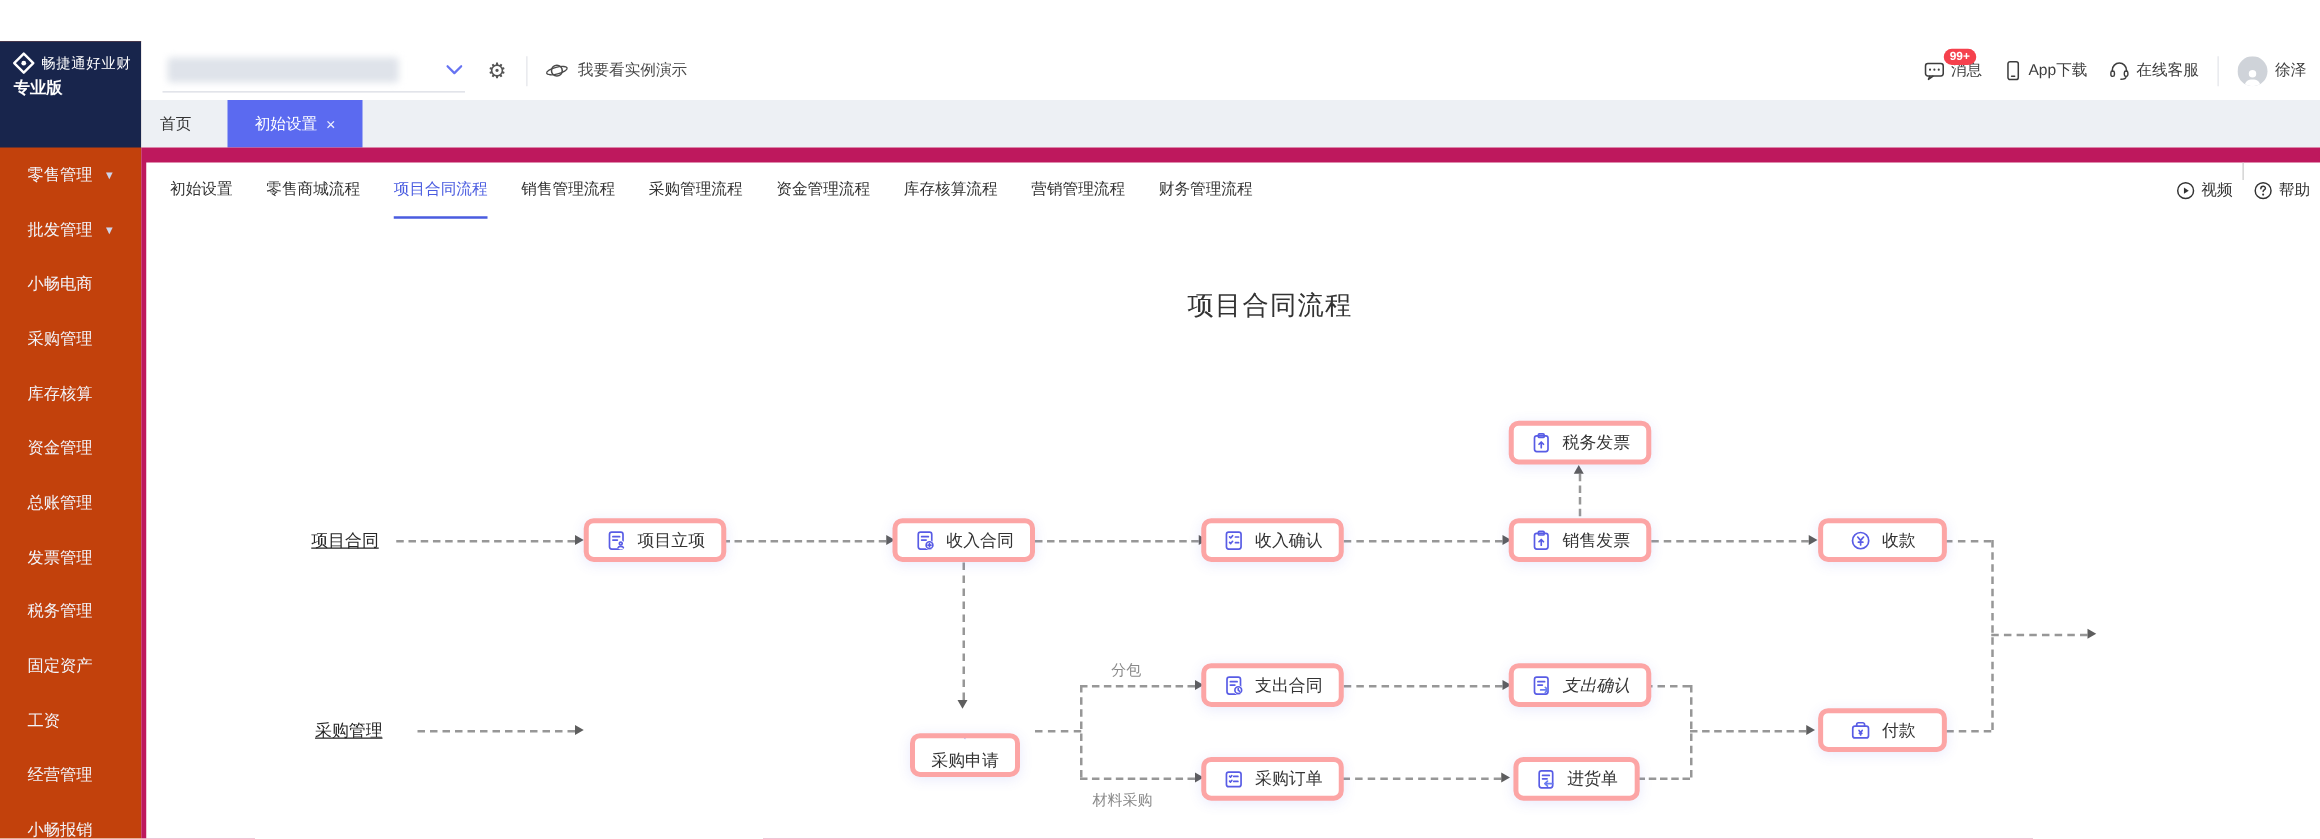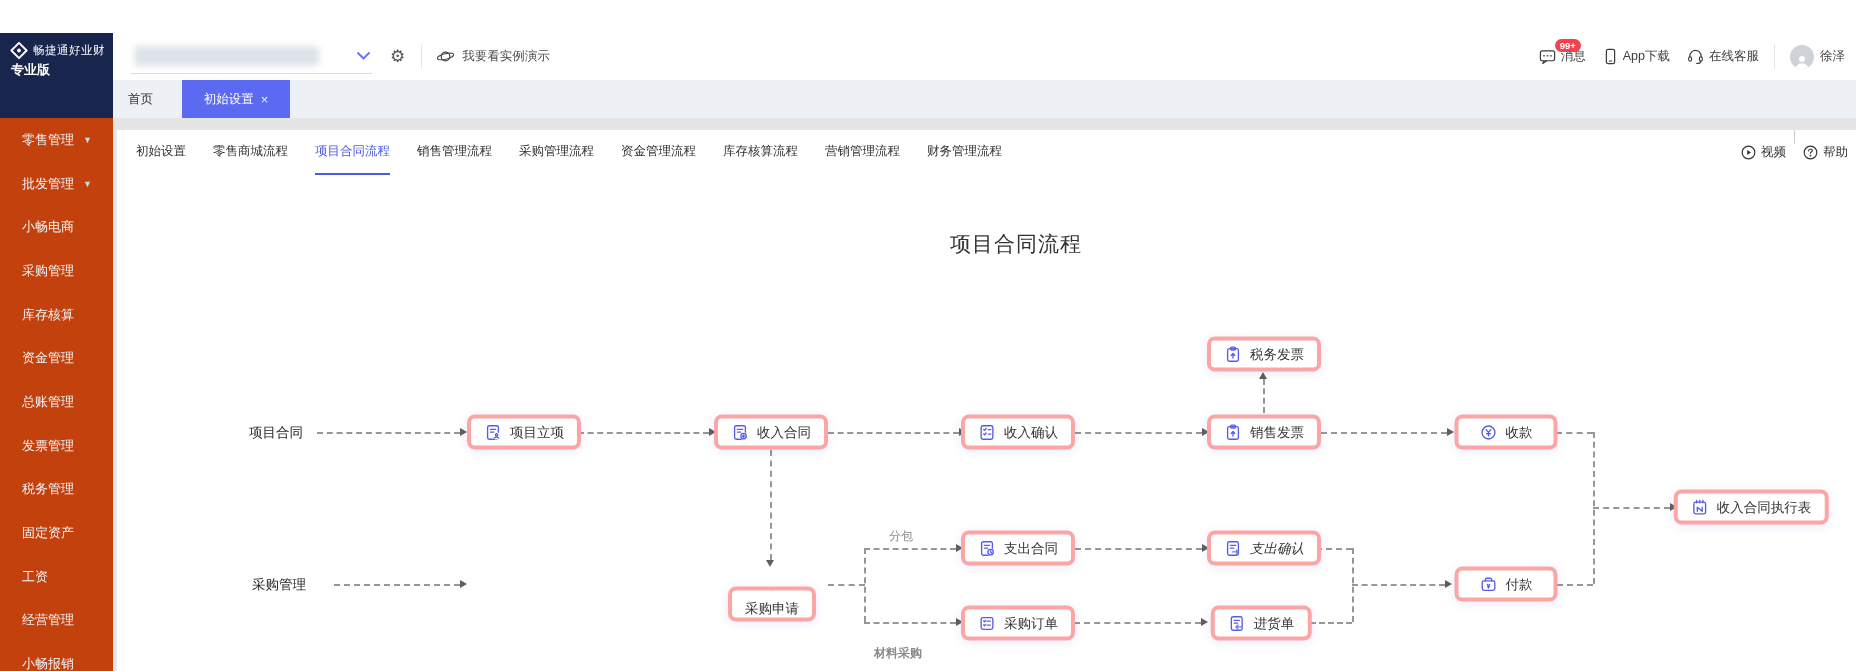--- a/index.html
+++ b/index.html
@@ -30,35 +30,35 @@
   .avatar{width:24px;height:24px;border-radius:50%;background:#cfd3d9;display:flex;align-items:flex-end;justify-content:center;overflow:hidden;}
   .user{display:flex;align-items:center;gap:6px;font-size:12.5px;color:#3d3d3d;width:64px;overflow:hidden;}
 
   
   .tabstrip{position:absolute;left:113px;top:80px;right:0;height:38px;background:#edf0f4;display:flex;align-items:stretch;}
   .tab-home{align-self:center;margin-left:15px;font-size:12.5px;color:#333;cursor:pointer;}
   .tab-active{margin-left:29px;width:108px;background:#5b6af0;color:#fff;font-size:12.5px;display:flex;align-items:center;justify-content:center;gap:7px;cursor:pointer;}
   .tab-x{font-size:13px;opacity:.9;cursor:pointer;}
 
   
-  .content{position:absolute;left:113px;top:118px;right:0;bottom:0;background:#e5e5e5;}
+  .content{position:absolute;left:113px;top:118px;right:0;bottom:0;background:#be185d;}
   .card{position:absolute;left:4px;top:12px;right:0;bottom:0;background:#fff;}
 
   .flow-tabs{position:relative;height:45px;padding-left:19px;white-space:nowrap;}
   .ftab{display:inline-block;line-height:43px;margin-right:27px;font-size:12.5px;color:#333;cursor:pointer;border-bottom:2px solid transparent;}
   .ftab.active{color:#4a5ce0;border-bottom-color:#4a5ce0;}
   .ft-right{position:absolute;right:8px;top:0;height:45px;display:flex;gap:8px;font-size:12.5px;color:#333;}
   .ft-right .vdiv{width:1px;height:14px;background:#ccc;}
   .ft-item{display:flex;align-items:center;gap:5px;cursor:pointer;}
 
   .flow-title{position:absolute;left:899px;top:100px;transform:translateX(-50%);font-size:21px;font-weight:500;color:#333;letter-spacing:1px;white-space:nowrap;}
 
   
   .diagram{position:absolute;inset:0;}
-  .lane{position:absolute;font-size:13.5px;font-weight:500;color:#262626;white-space:nowrap;}
+  .lane{position:absolute;font-size:13.5px;font-weight:500;color:#262626;white-space:nowrap;text-decoration:underline;}
   .node{position:absolute;transform:translate(-50%,-50%);height:35px;background:#fff;border:4px solid #fca5a5;border-radius:8px;box-shadow:0 2px 10px rgba(88,92,229,.13);display:flex;align-items:center;gap:8px;padding:0 13px;font-size:13.5px;font-weight:500;color:#333;white-space:nowrap;cursor:pointer;}
   .node.wide{padding:0 21px;}
   .edges div{position:absolute;}
   .lh{height:0;border-top:2px dashed #979797;}
   .lv{width:0;border-left:2px dashed #979797;}
   .ar{width:0;height:0;border-left:7px solid #5e5e5e;border-top:4.5px solid transparent;border-bottom:4.5px solid transparent;}
   .au{width:0;height:0;border-bottom:7px solid #5e5e5e;border-left:4.5px solid transparent;border-right:4.5px solid transparent;}
   .ad{width:0;height:0;border-top:7px solid #5e5e5e;border-left:4.5px solid transparent;border-right:4.5px solid transparent;}
   .elabel{position:absolute;font-size:12px;color:#8a8a8a;white-space:nowrap;}
 </style>
@@ -252,21 +252,21 @@
           <div class="lh" style="left:1235px;top:454px;width:93px;"></div>
             <div class="ar" style="left:1328px;top:450px;"></div>
           <div class="lh" style="left:1439px;top:302px;width:37px;"></div>
           <div class="lh" style="left:1440px;top:454px;width:36px;"></div>
           <div class="lv" style="left:1476px;top:302px;height:152px;"></div>
           <div class="lh" style="left:1476px;top:377px;width:77px;"></div>
             <div class="ar" style="left:1553px;top:373px;"></div>
         </div>
 
         <span class="elabel" style="left:772px;top:398px;">分包</span>
-        <span class="elabel" style="left:757px;top:515px;font-weight:bold;">材料采购</span>
+        <span class="elabel" style="left:757px;top:502px;">材料采购</span>
 
         <div class="node" style="left:407px;top:302px;">
           <svg width="18" height="18" viewBox="0 0 20 20" fill="none" stroke="#585ce5" stroke-width="1.5" stroke-linecap="round" stroke-linejoin="round">
             <rect x="4" y="2.5" width="12" height="15" rx="2"></rect>
               <path d="M7 6.5h6M7 9.5h4"></path>
             <circle cx="14" cy="13.8" r="4" fill="#fff" stroke="none"></circle>
               <circle cx="14" cy="12.6" r="1.3"></circle>
               <path d="M11.7 16.2c.5-1.5 4.1-1.5 4.6 0"></path>
           </svg>
           <span>项目立项</span>
@@ -310,28 +310,20 @@
 
         <div class="node" style="left:1147px;top:224px;">
           <svg width="18" height="18" viewBox="0 0 20 20" fill="none" stroke="#585ce5" stroke-width="1.5" stroke-linecap="round" stroke-linejoin="round">
             <rect x="4" y="3.5" width="12" height="14" rx="2"></rect>
               <rect x="7.4" y="1.8" width="5.2" height="3.2" rx="1"></rect>
             <path d="M10 14V9M8 11l2-2 2 2"></path>
           </svg>
           <span>税务发票</span>
         </div>
 
-        <div class="node" style="left:1634px;top:377px;">
-          <svg width="18" height="18" viewBox="0 0 20 20" fill="none" stroke="#585ce5" stroke-width="1.5" stroke-linecap="round" stroke-linejoin="round">
-            <rect x="3.5" y="4" width="13" height="13" rx="2"></rect>
-            <path d="M6.5 2.2v2.6M10 2.2v2.6M13.5 2.2v2.6"></path>
-            <path d="M7.3 14.2V9.6l5.4 4.6V9.6"></path>
-          </svg>
-          <span>收入合同执行表</span>
-        </div>
 
         <div class="node" style="left:655px;top:474px;flex-direction:column;">
           <svg width="18" height="18" viewBox="0 0 20 20" fill="none" stroke="#585ce5" stroke-width="1.5" stroke-linecap="round" stroke-linejoin="round">
             <rect x="4" y="3.5" width="12" height="14" rx="2"></rect>
               <rect x="7.4" y="1.8" width="5.2" height="3.2" rx="1"></rect>
             <circle cx="10" cy="9.6" r="1.7"></circle>
               <path d="M7.2 14.8c.6-2.2 5-2.2 5.6 0"></path>
           </svg>
           <span>采购申请</span>
         </div>

